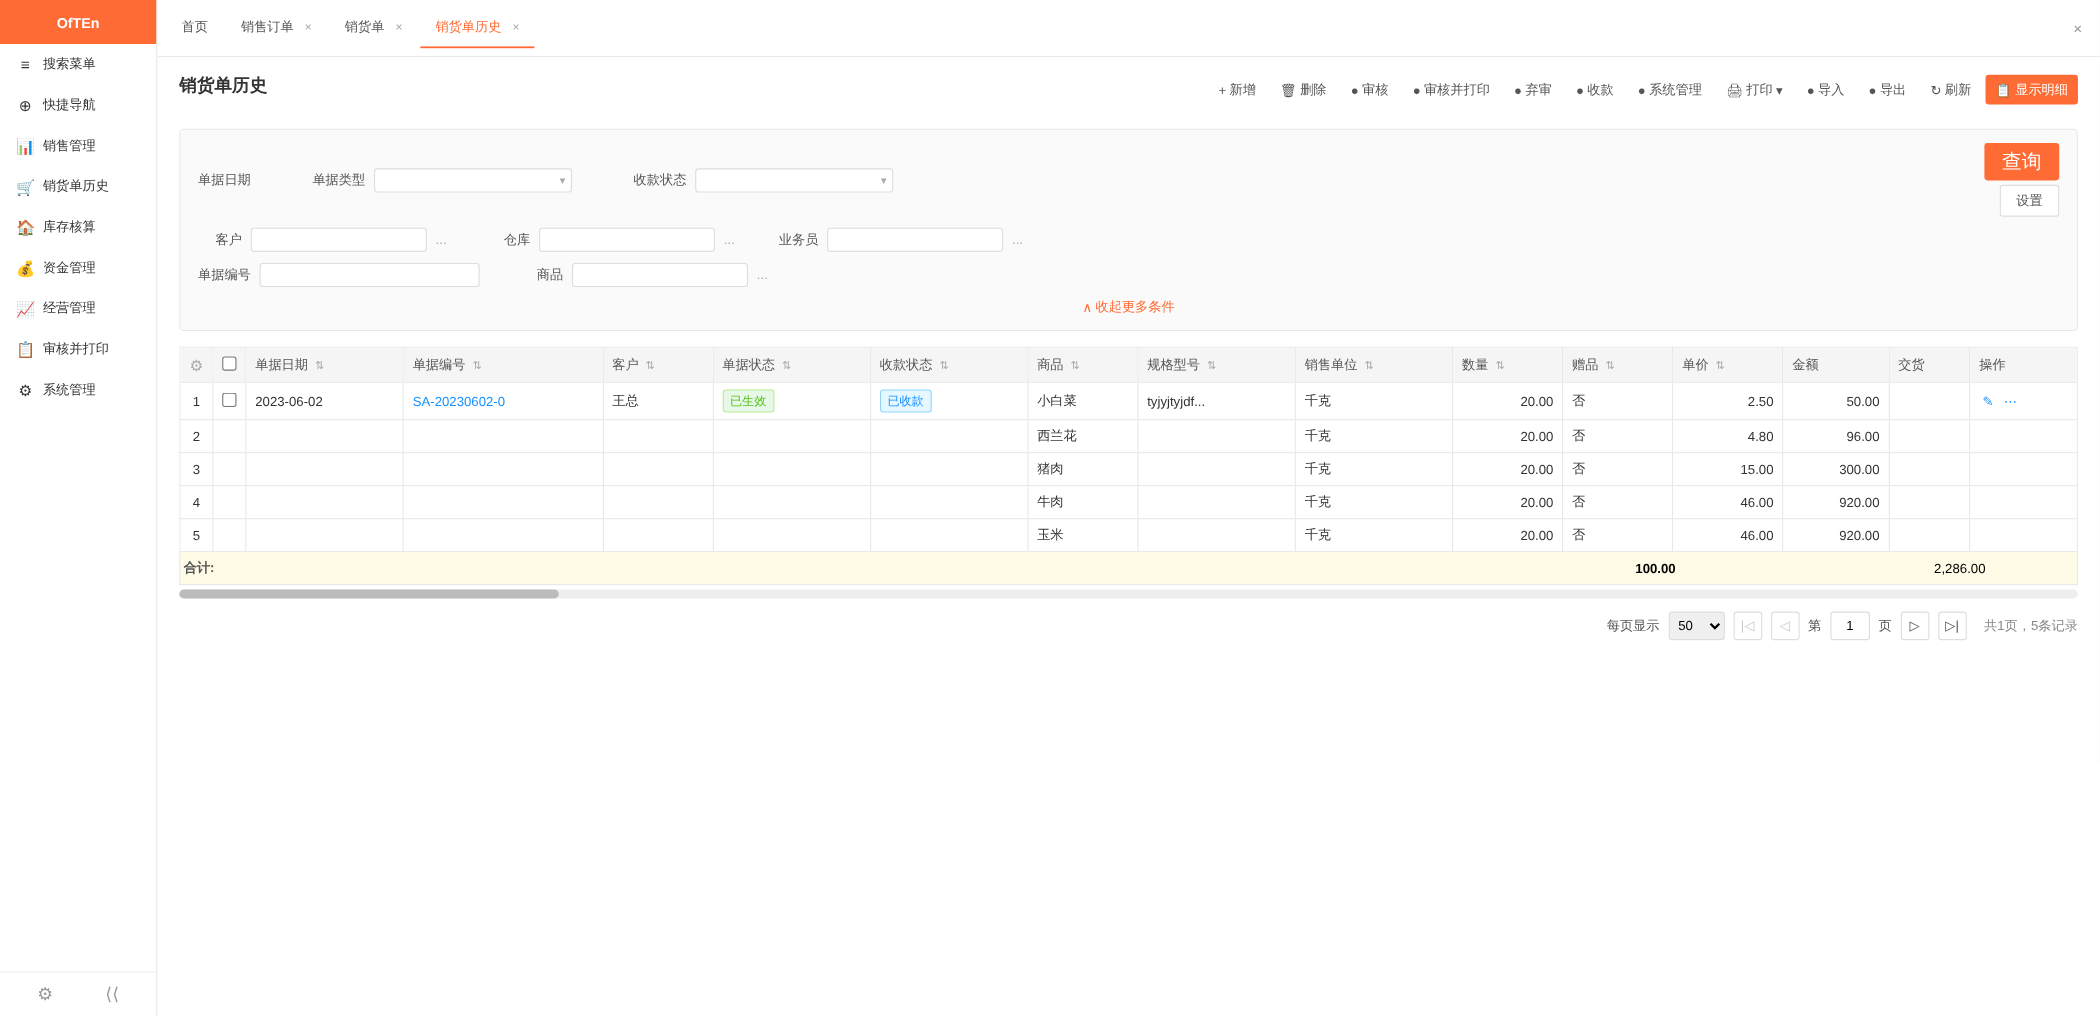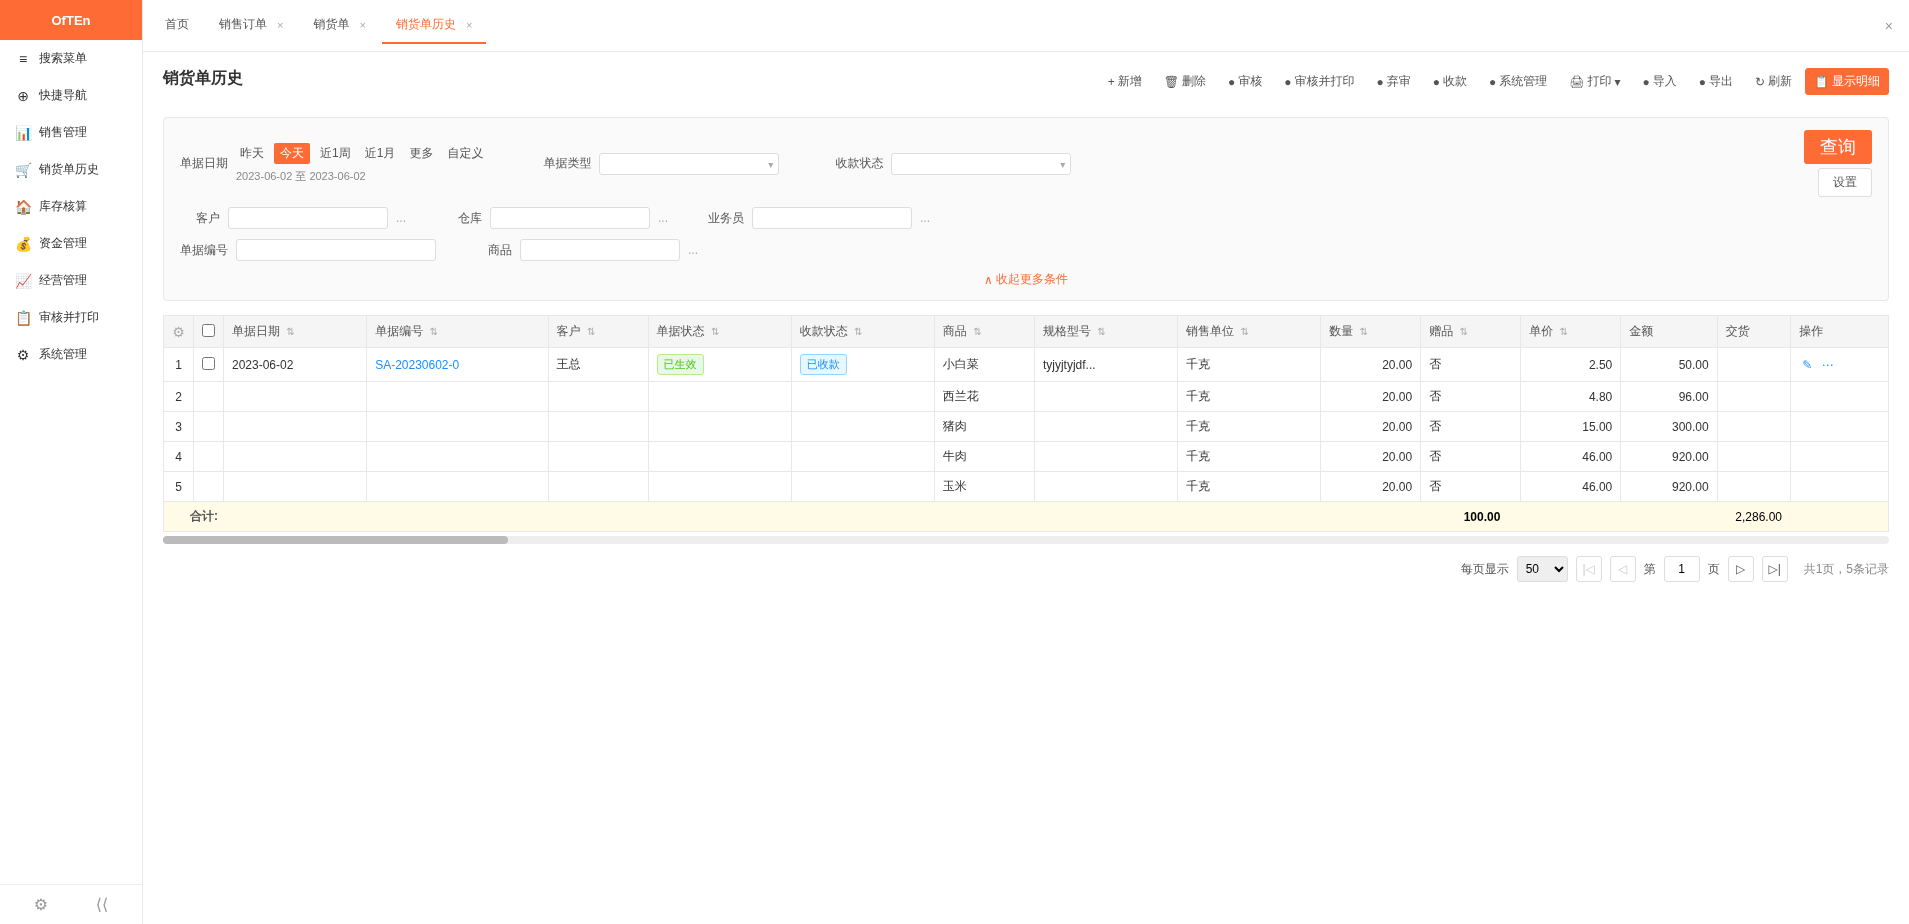--- a/index.html
+++ b/index.html
@@ -280,21 +280,21 @@
       background: none;
       border: none;
       font-size: 12px;
       padding: 0 3px;
     }
     .gear-icon-th { color: #aaa; cursor: pointer; font-size: 14px; }
     .total-row {
       display: flex;
       align-items: center;
       width: 100%;
-      padding: 6px 26px;
+      padding: 6px 3px;
       background: #fffbe6;
       border: 1px solid #e8e8e8;
       border-top: none;
     }
     .total-label { color: #555; font-weight: bold; min-width: 80px; }
 
     
     .pagination {
       display: flex;
       align-items: center;
@@ -465,31 +465,20 @@
           <span>显示明细</span>
         </button>
       </div>
     </div>
 
     <div class="filter-area">
       <div class="filter-row">
 
         <div class="filter-item">
           <span class="filter-label">单据日期</span>
-          <div style="display:flex; flex-direction:column; gap:2px;">
-            <div class="date-quick-btns">
-              <span class="date-quick-btn">昨天</span>
-              <span class="date-quick-btn active">今天</span>
-              <span class="date-quick-btn">近1周</span>
-              <span class="date-quick-btn">近1月</span>
-              <span class="date-quick-btn">更多</span>
-              <span class="date-quick-btn">自定义</span>
-            </div>
-            <span class="date-range-text">2023-06-02 至 2023-06-02</span>
-          </div>
         </div>
 
         <div class="filter-item" style="margin-left:40px;">
           <span class="filter-label">单据类型</span>
           <div class="filter-select-wrap">
             <select class="filter-select">
               <option value=""></option>
             </select>
           </div>
         </div>

